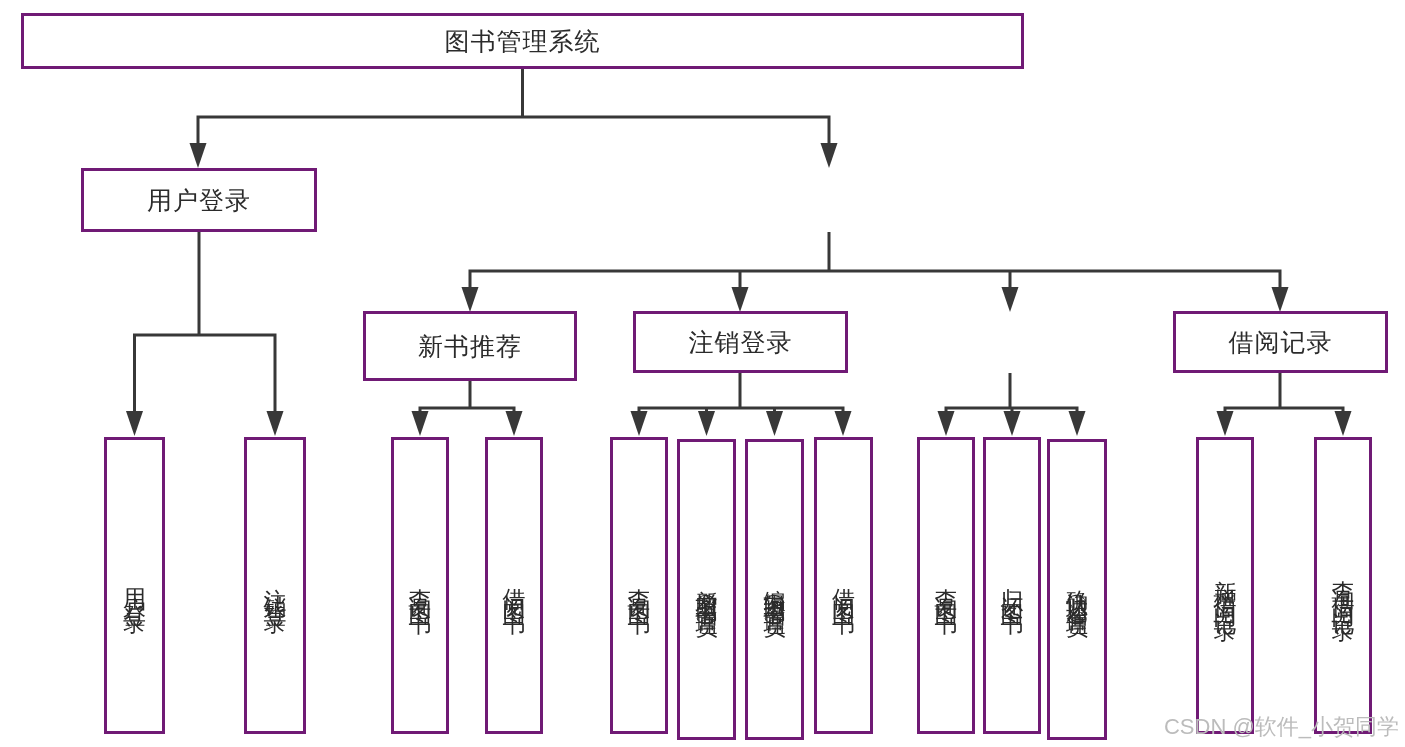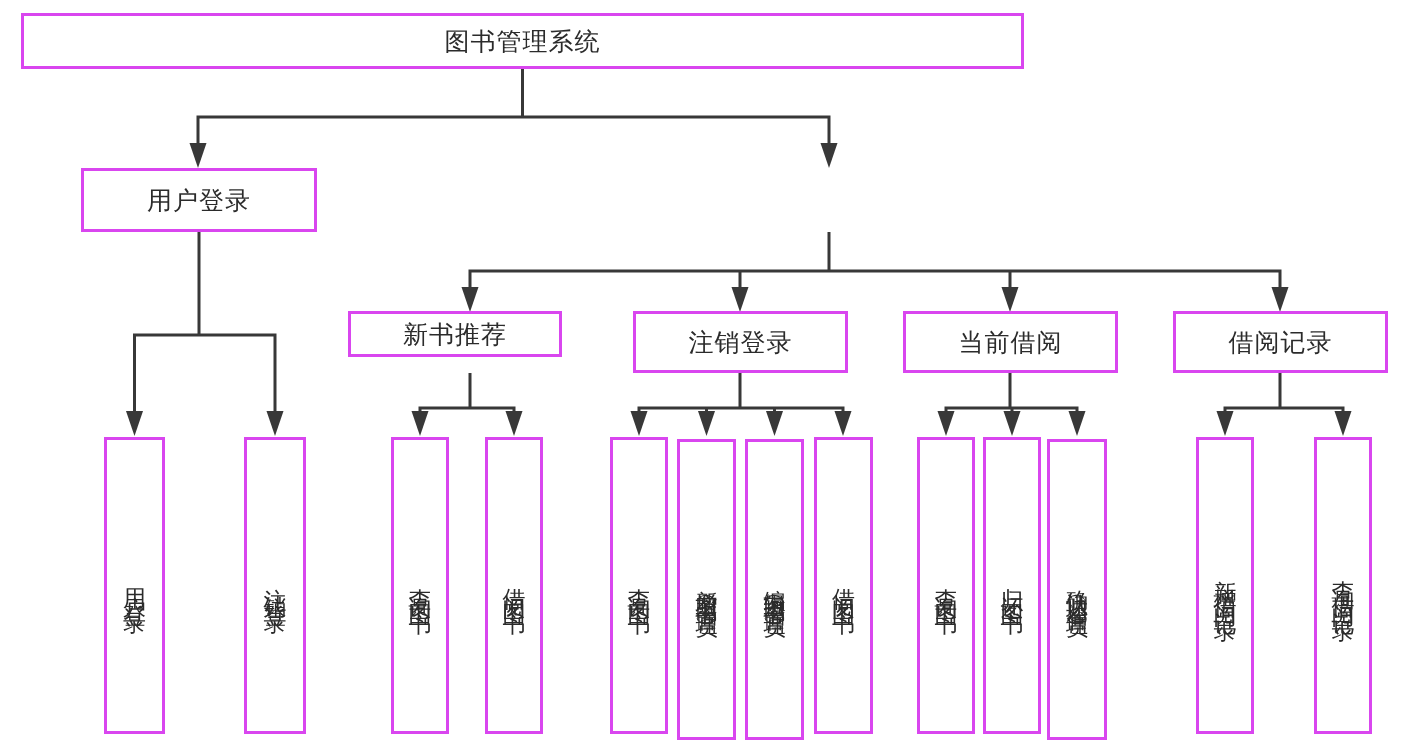--- a/index.html
+++ b/index.html
@@ -8,21 +8,21 @@
     width:1405px;height:747px;
     background:#ffffff;
     font-family:"Liberation Sans","DejaVu Sans",sans-serif;
     overflow:hidden;
   }
   #connectors{position:absolute;left:0;top:0;z-index:1;}
   .node{
     position:absolute;
     box-sizing:border-box;
     background:#ffffff;
-    border:3px solid #d946ef;
+    border:3px solid #701a75;
     display:flex;
     align-items:center;
     justify-content:center;
     color:#2b2b2b;
     z-index:2;
   }
   .hbox{font-size:25px;letter-spacing:1px;white-space:nowrap;}
   .vbox .vtext{
     writing-mode:vertical-rl;
     text-orientation:mixed;
@@ -84,23 +84,22 @@
       <polygon points="1077,436 1068.5,411 1085.5,411"></polygon>
       <polygon points="1225,436 1216.5,411 1233.5,411"></polygon>
       <polygon points="1343,436 1334.5,411 1351.5,411"></polygon>
     </g>
   </svg>
 
   <div class="node hbox" style="left:21px;top:13px;width:1003px;height:56px">图书管理系统</div>
 
   <div class="node hbox" style="left:81px;top:168px;width:236px;height:64px">用户登录</div>
 
-  <div class="node hbox" style="left:348px;top:311px;width:214px;height:46px">新书推荐</div>
+  <div class="node hbox" style="left:363px;top:311px;width:214px;height:70px">新书推荐</div>
   <div class="node hbox" style="left:633px;top:311px;width:215px;height:62px">注销登录</div>
-  <div class="node hbox" style="left:903px;top:311px;width:215px;height:62px">当前借阅</div>
   <div class="node hbox" style="left:1173px;top:311px;width:215px;height:62px">借阅记录</div>
 
   <div class="node vbox" style="left:104px;top:437px;width:61px;height:297px">
     <span class="vtext">用户登录</span>
   </div>
   <div class="node vbox" style="left:244px;top:437px;width:62px;height:297px">
     <span class="vtext">注销登录</span>
   </div>
 
   <div class="node vbox" style="left:391px;top:437px;width:58px;height:297px">
@@ -133,14 +132,15 @@
     <span class="vtext long">确认归还（管理员）</span>
   </div>
 
   <div class="node vbox" style="left:1196px;top:437px;width:58px;height:297px">
     <span class="vtext len6">新增借阅记录</span>
   </div>
   <div class="node vbox" style="left:1314px;top:437px;width:58px;height:297px">
     <span class="vtext len6">查询借阅记录</span>
   </div>
 
+  <div id="watermark">CSDN @软件_小贺同学</div>
 
 </div>
 
 </body></html>

